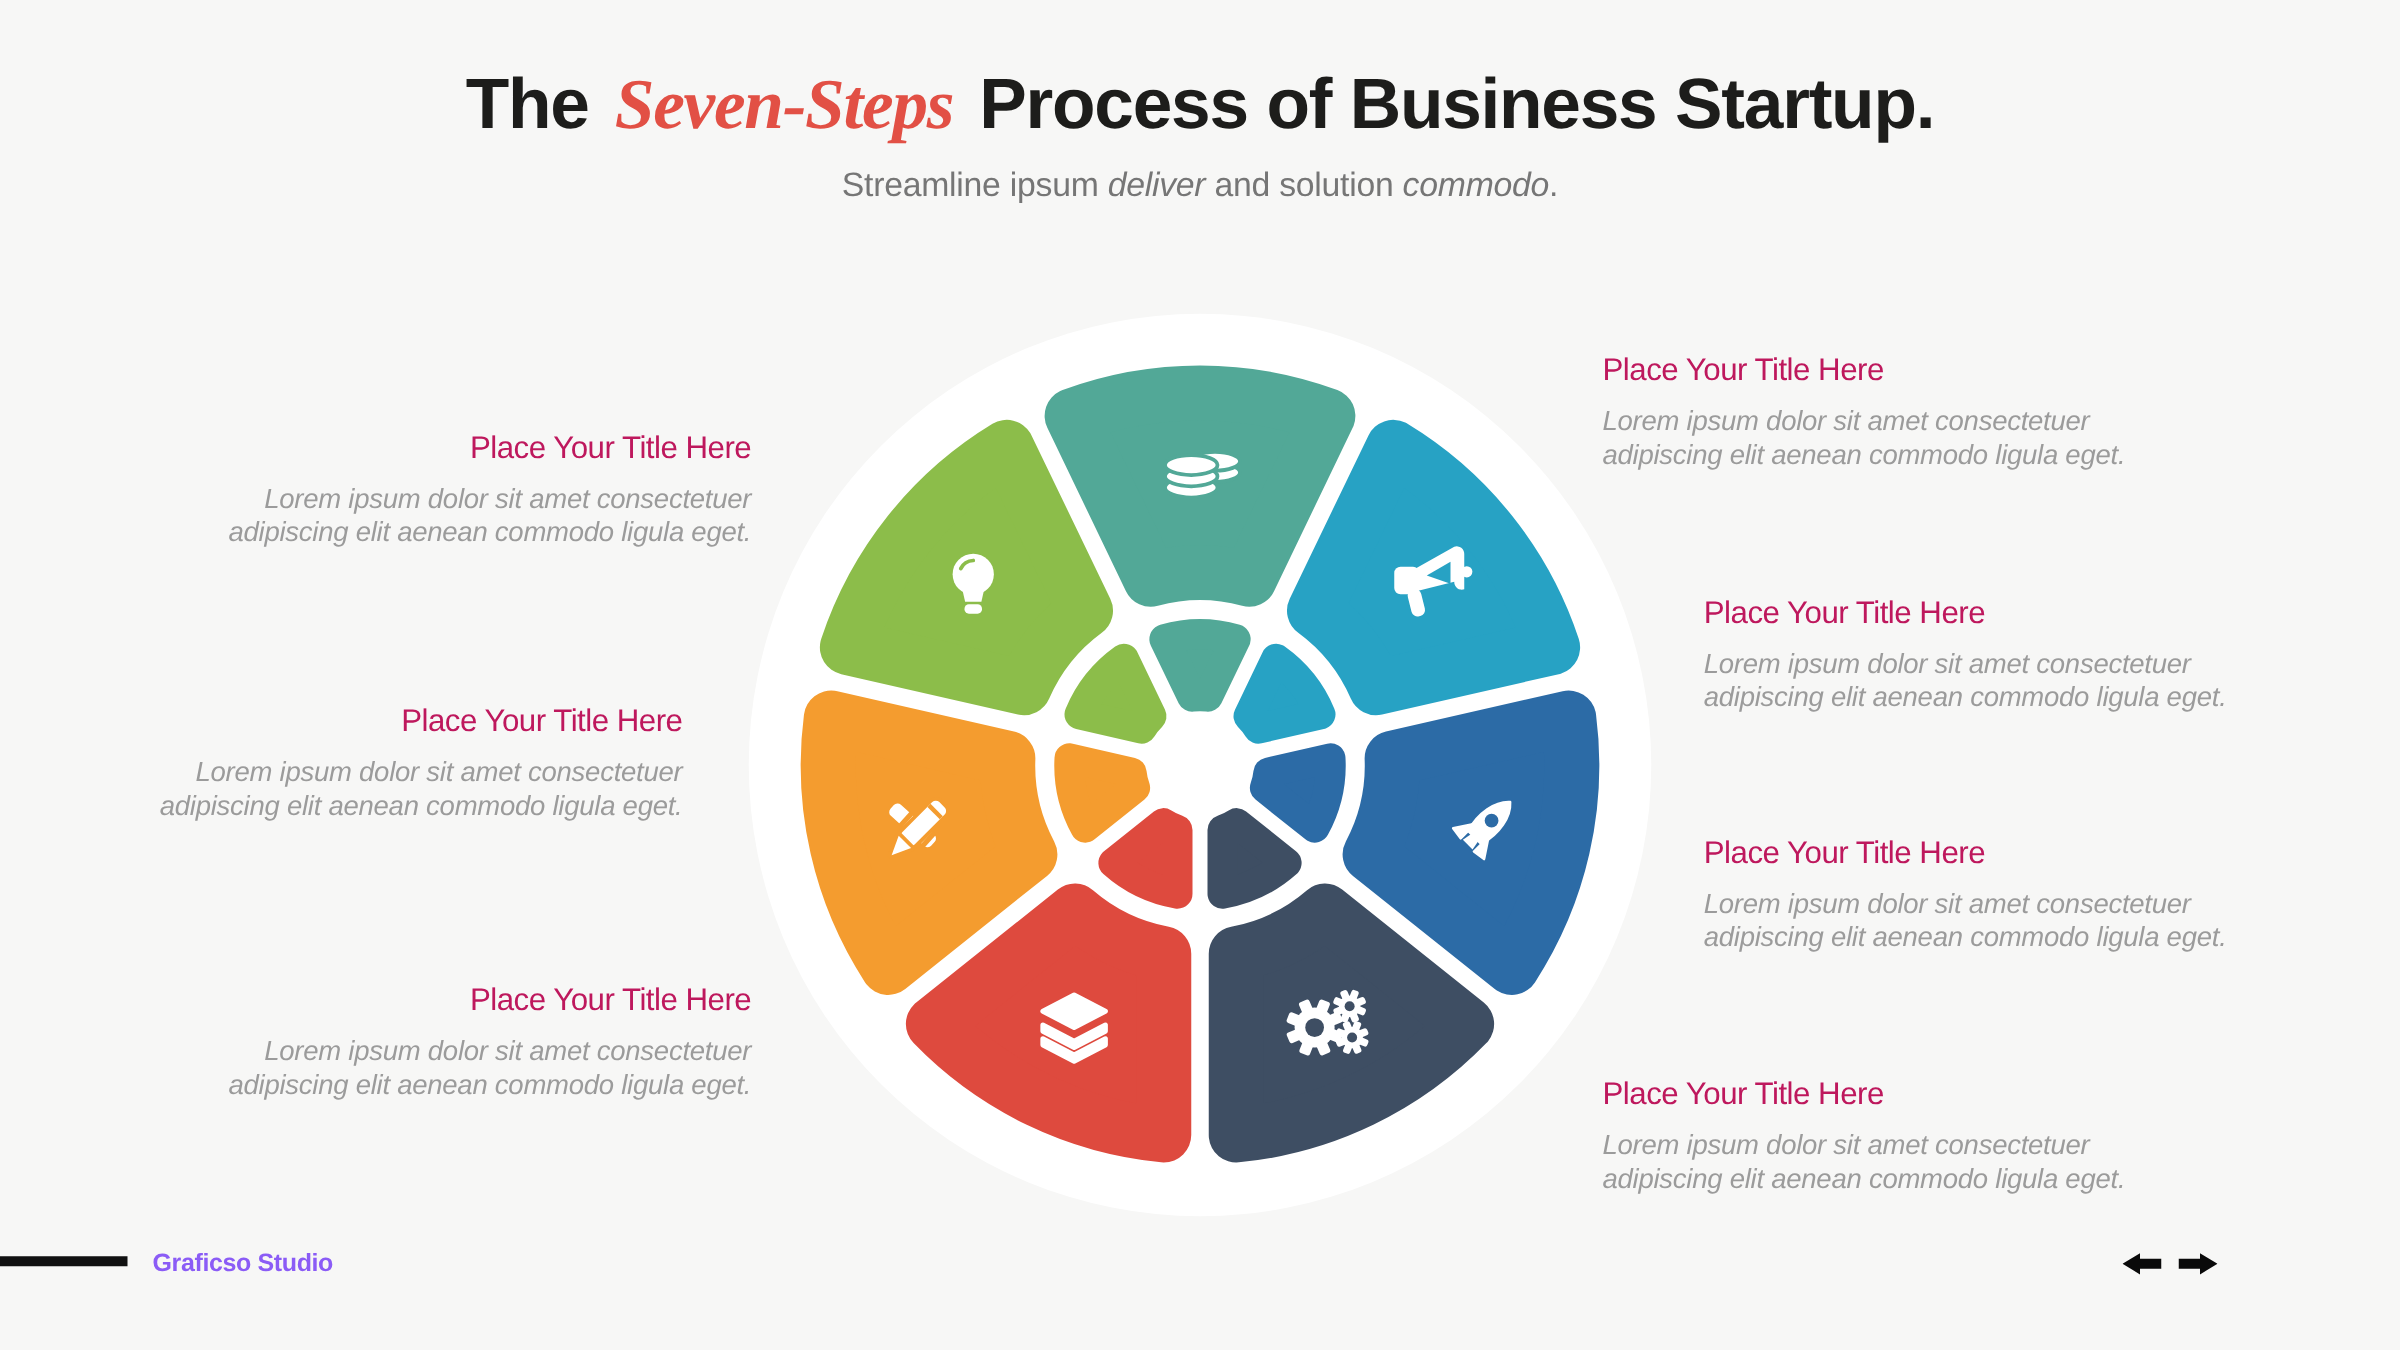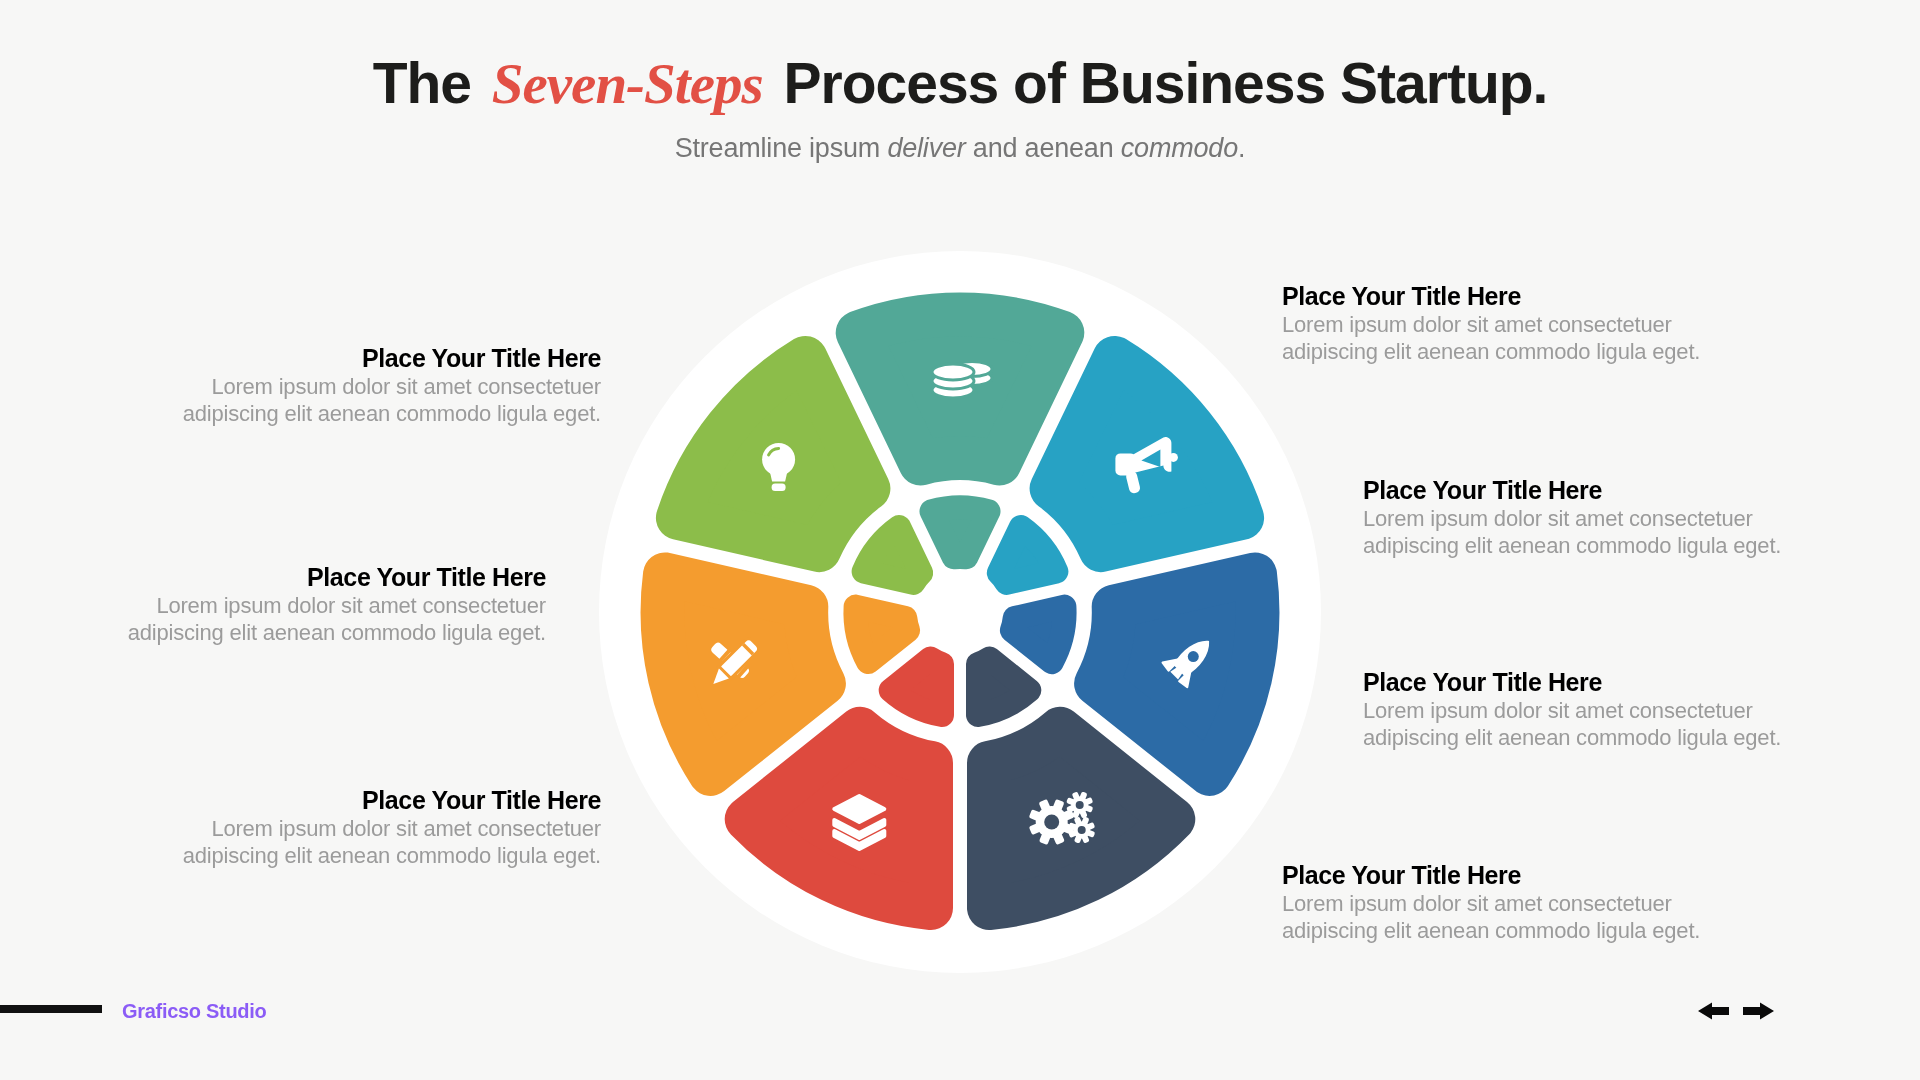--- a/index.html
+++ b/index.html
@@ -15,34 +15,34 @@
   .main-title .accent{color:#e25045;font-style:italic;margin:0 6px;font-family:Liberation Serif, serif;}
   .subtitle{
     position:absolute;top:133px;left:0;width:1920px;text-align:center;
     font-size:27px;color:#767676;letter-spacing:-0.2px;
   }
   .subtitle em{font-style:italic;}
   .wheel-wrap{position:absolute;left:596px;top:248px;width:728px;height:728px;}
   .tblock{position:absolute;width:480px;}
   .tblock.left-col{text-align:right;}
   .tblock.right-col{text-align:left;}
-  .tb-title{font-size:25px;font-weight:bold;color:#000000;letter-spacing:-0.4px;line-height:30px;}
-  .tb-body{font-size:22px;line-height:27px;color:#9b9b9b;letter-spacing:-0.2px;}
+  .tb-title{font-size:25px;font-weight:normal;color:#be185d;letter-spacing:-0.4px;line-height:30px;}
+  .tb-body{margin-top:12px;font-size:22px;line-height:27px;color:#9b9b9b;letter-spacing:-0.2px;font-style:italic;}
   .tb-body div{white-space:nowrap;}
   .footer-bar{position:absolute;left:0;top:1005px;width:102px;height:8px;background:#111;}
   .footer-brand{position:absolute;left:122px;top:1000px;font-size:20px;font-weight:bold;color:#8b5cf6;letter-spacing:-0.3px;}
   .nav-arrows{position:absolute;left:1698px;top:1000px;width:76px;height:22px;}
   .nav-arrows svg{display:block;}
 </style>
 </head>
 <body>
 
 <div class="main-title"><span>The </span><em class="accent">Seven-Steps</em><span> Process of Business Startup.</span></div>
 
-<div class="subtitle"><span>Streamline ipsum </span><em>deliver</em><span> and aenean </span><em>commodo</em><span>.</span></div>
+<div class="subtitle"><span>Streamline ipsum </span><em>deliver</em><span> and solution </span><em>commodo</em><span>.</span></div>
 
 <div class="wheel-wrap">
   <svg id="wheel-svg" width="728" height="728" viewBox="-364 -364 728 728">
       <circle cx="0" cy="0" r="361" fill="#ffffff"></circle>
       <g>
         <path d="M-39.4,-148.6 L-102.3,-279.3 A296,296 0 0 1 102.3,-279.3 L39.4,-148.6 A151,151 0 0 0 -39.4,-148.6 Z" fill="#52a897" stroke="#52a897" stroke-width="44" stroke-linejoin="round"></path>
         <path d="M-6.3,-54.7 L-28.5,-100.6 A103,103 0 0 1 28.5,-100.6 L6.3,-54.7 A52,52 0 0 0 -6.3,-54.7 Z" fill="#52a897" stroke="#52a897" stroke-width="24" stroke-linejoin="round"></path>
         <g transform="translate(0.0,-232.0)">
           <g fill="#fff" stroke="#52a897" stroke-width="3">
       <ellipse cx="12" cy="-2" rx="20" ry="7.5"></ellipse>

